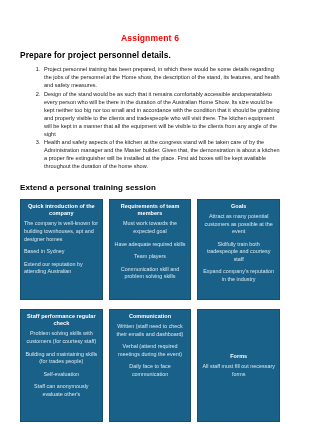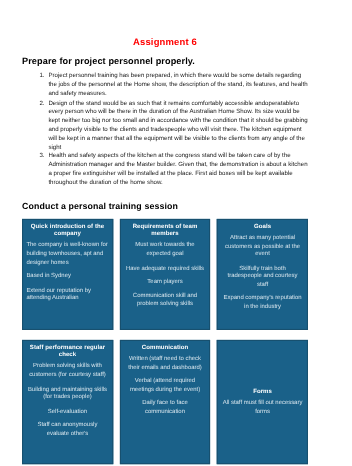--- a/index.html
+++ b/index.html
@@ -114,29 +114,29 @@
     margin: 0;
   }
 </style>
 </head>
 <body>
 
 <div class="page">
 
   <div class="doc-title">Assignment 6</div>
 
-  <div class="section-heading">Prepare for project personnel properly.</div>
+  <div class="section-heading">Prepare for project personnel details.</div>
 
   <ol class="steps">
     <li>Project personnel training has been prepared, in which there would be some details regarding the jobs of the personnel at the Home show, the description of the stand, its features, and health and safety measures.</li>
     <li>Design of the stand would be as such that it remains comfortably accessible andoperatableto every person who will be there in the duration of the Australian Home Show. Its size would be kept neither too big nor too small and in accordance with the condition that it should be grabbing and properly visible to the clients and tradespeople who will visit there. The kitchen equipment will be kept in a manner that all the equipment will be visible to the clients from any angle of the sight</li>
     <li>Health and safety aspects of the kitchen at the congress stand will be taken care of by the Administration manager and the Master builder. Given that, the demonstration is about a kitchen a proper fire extinguisher will be installed at the place. First aid boxes will be kept available throughout the duration of the home show.</li>
   </ol>
 
-  <div class="heading-2">Conduct a personal training session</div>
+  <div class="heading-2">Extend a personal training session</div>
 
   <div class="grid row1">
 
     <div class="card row1">
       <div class="card-title">Quick introduction of the company</div>
       <ul class="card-body align-left">
         <li>The company is well-known for building townhouses, apt and designer homes</li>
         <li>Based in Sydney</li>
         <li>Extend our reputation by attending Australian</li>
       </ul>

